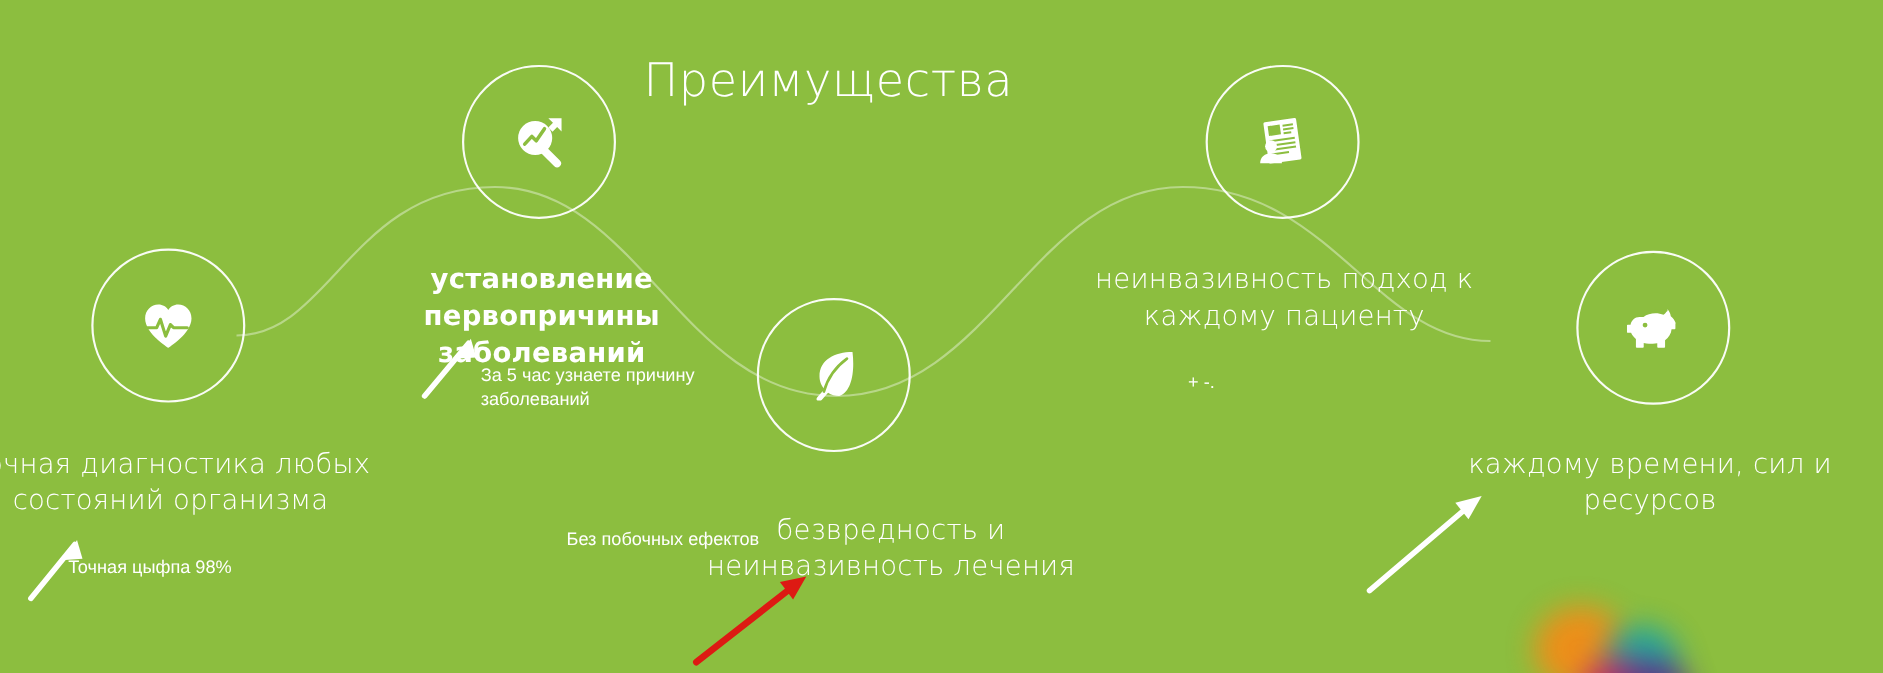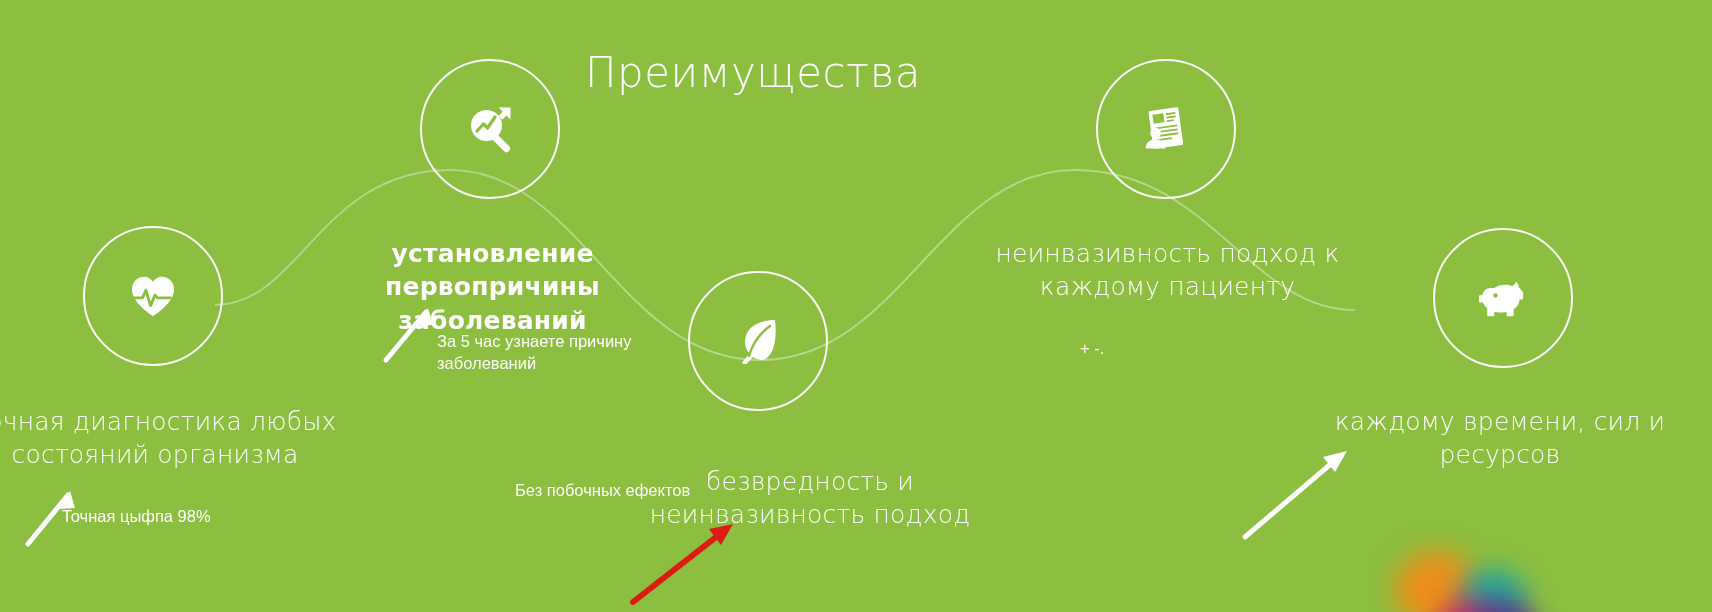--- a/index.html
+++ b/index.html
@@ -105,21 +105,21 @@
 
   <div class="node" style="left:688px; top:271px; width:140px; height:140px;">
     <span>
       <svg width="42" height="46" viewBox="0 0 42 46" aria-hidden="true">
         <path class="glyph" d="M38 2C22 2 8 9 8 24c0 5.2 2 9.2 4.6 11.6L6 43.2a2.3 2.3 0 0 0 3.4 3.1l6.4-7.2C18.6 41 22.6 42 26 42 38 38 40 18 38 2z"></path>
         <path d="M33 8 C22 16 15 27 12 38" fill="none" stroke="#8cbe3f" stroke-width="2.4" stroke-linecap="round"></path>
       </svg>
     </span>
   </div>
   <div class="headline" style="left:600px; top:465px; width:420px;">безвредность и
-неинвазивность подход</div>
+неинвазивность лечения</div>
 
   <div class="node" style="left:1096px; top:59px; width:140px; height:140px;">
     <span>
       <svg width="48" height="46" viewBox="0 0 48 46" aria-hidden="true">
         <g transform="rotate(-8 24 23)">
           <rect class="glyph" x="9" y="3" width="30" height="38" rx="1.5"></rect>
           <rect x="12.5" y="7" width="11" height="9" fill="#8cbe3f"></rect>
           <g fill="#8cbe3f">
             <rect x="26" y="7.5" width="9.5" height="1.8"></rect>
             <rect x="26" y="11" width="9.5" height="1.8"></rect>

